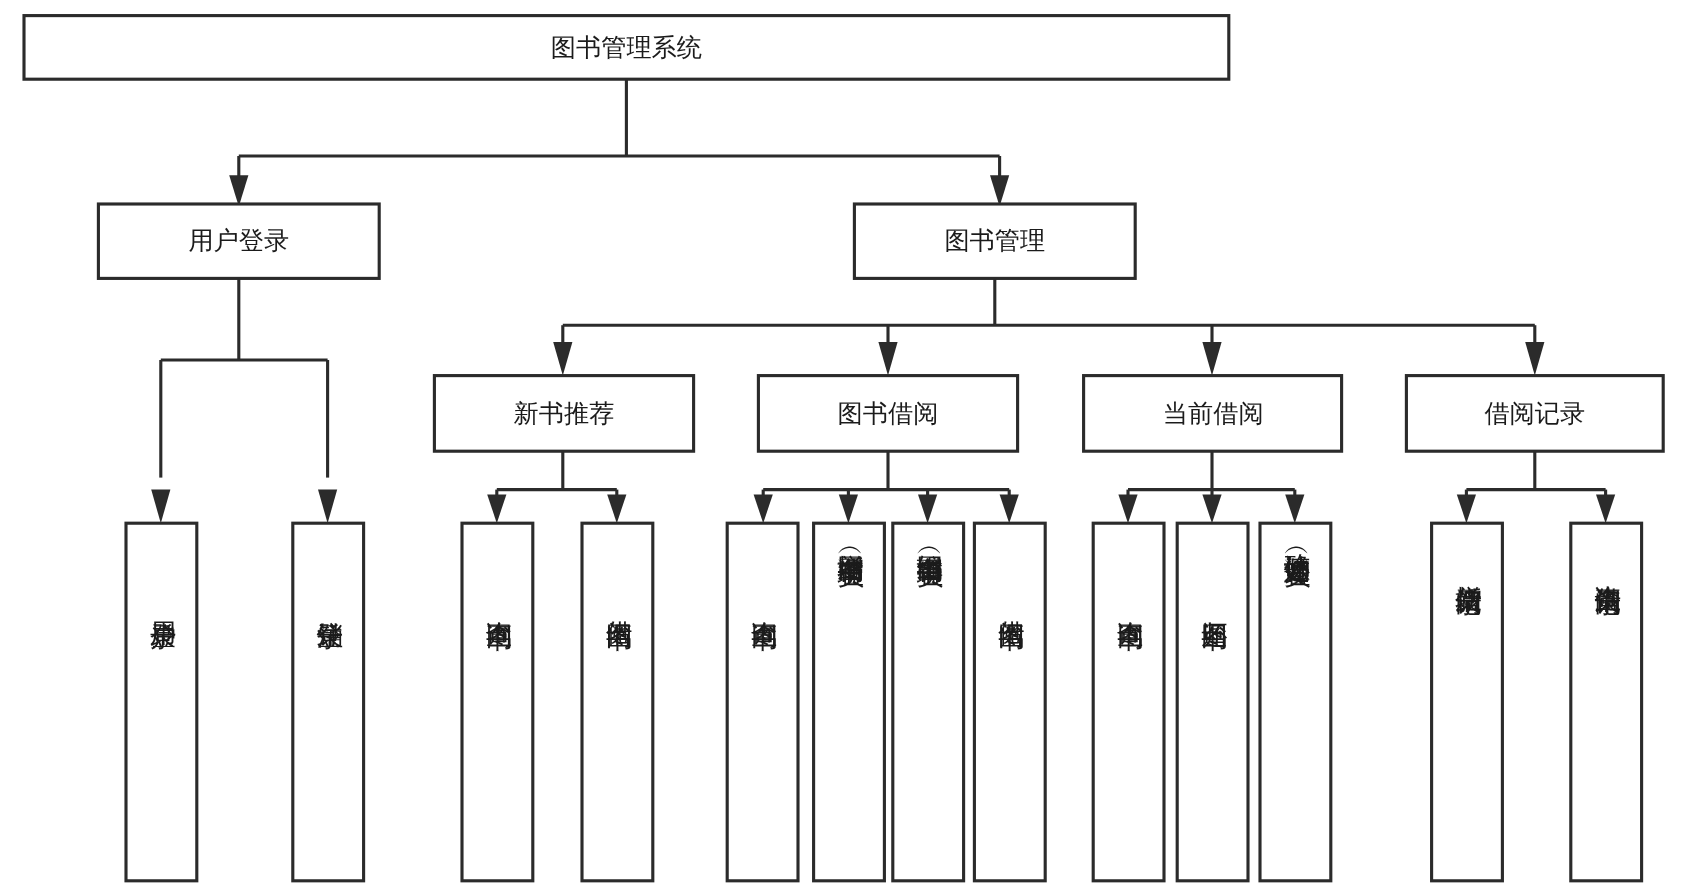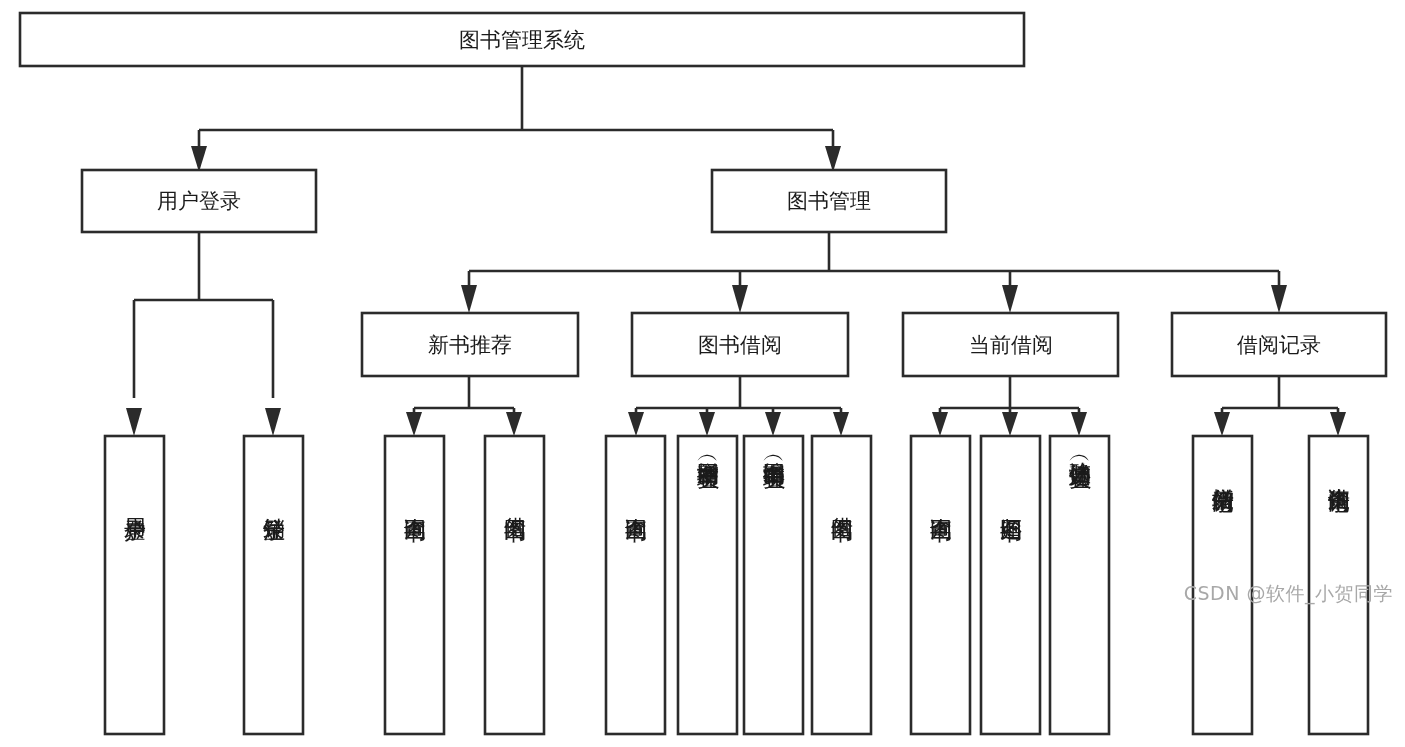--- a/index.html
+++ b/index.html
@@ -243,15 +243,14 @@
   </div>
 
   <div class="vlabel-wrap" style="left:1193px; top:470px; width:59px; height:264px;">
     <span class="vlabel">新增借阅记录</span>
   </div>
 
   <div class="vlabel-wrap" style="left:1309px; top:470px; width:59px; height:264px;">
     <span class="vlabel">查询借阅记录</span>
   </div>
 
-  <div class="watermark">CSDN @软件_小贺同学</div>
 
 </div>
 
 </body></html>

